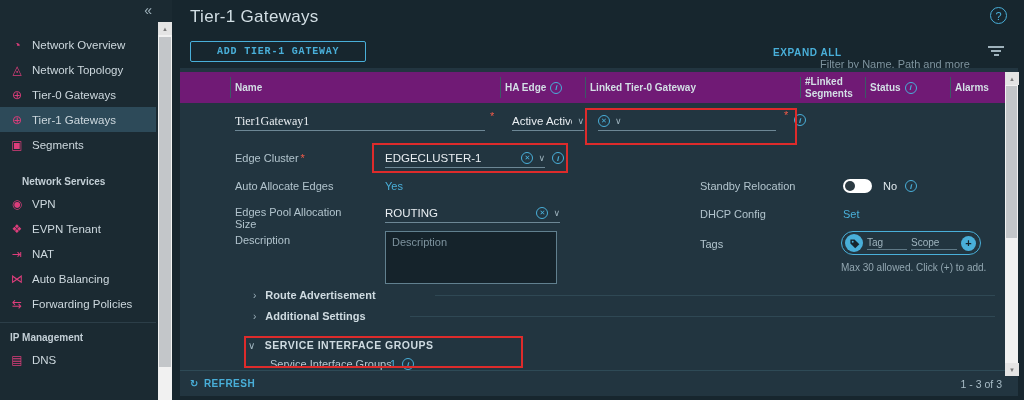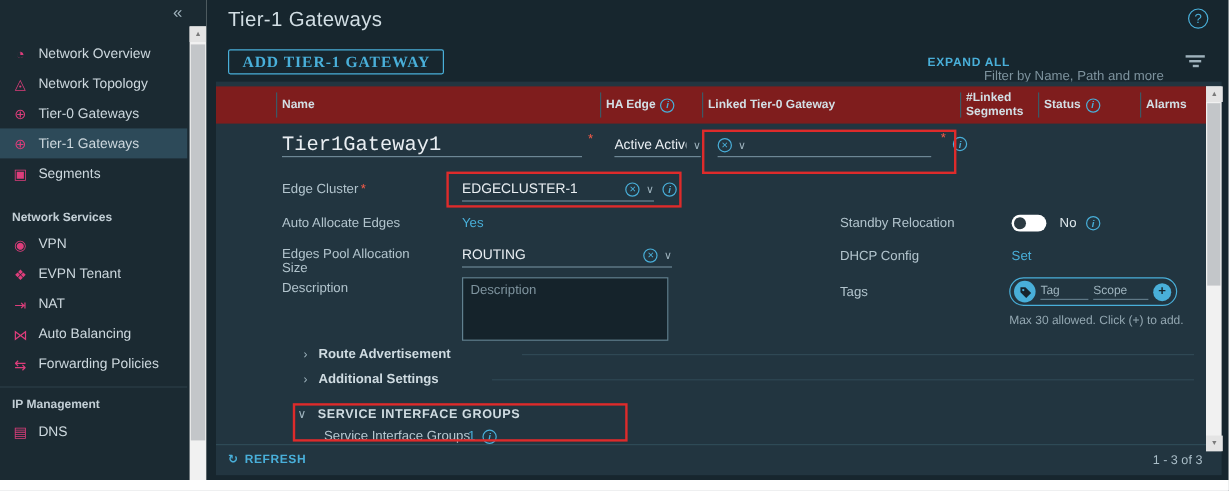--- a/index.html
+++ b/index.html
@@ -9,62 +9,62 @@
   
   .sidebar { position:absolute; left:0; top:0; width:172px; height:400px; background:#1b2a32; }
   .side-collapse { position:absolute; top:2px; right:20px; color:#9fb2bc; font-size:14px; cursor:pointer; }
   .nav { position:absolute; left:0; top:0; width:156px; padding-top:32px; }
   .nav-item { display:flex; align-items:center; height:25px; padding-left:10px; gap:8px;
               color:#cdd8de; font-size:11.5px; cursor:pointer; white-space:nowrap; }
   .nav-item.selected { background:#2d4a59; }
   .nicon { color:#dd3d7b; font-size:12px; width:14px; text-align:center; flex:0 0 14px; }
   .nav-section { height:20px; padding-left:10px; color:#c3cfd6; font-size:10px; font-weight:bold;
                  display:flex; align-items:center; white-space:nowrap; }
-  .nav-section.mt1 { margin-top:8px; } .nav-section.mt2 { margin-top:14px; }
+  .nav-section.mt1 { margin-top:8px; } .nav-section.mt2 { margin-top:14px;margin-left:12px; }
   .nav-divider { margin:6px 0 4px 0; border-top:1px solid #2c3e48; }
   .side-scroll { position:absolute; right:0; top:22px; width:14px; height:378px; background:#f1f1f1; }
   .sb-arrow { width:14px; height:13px; background:#e4e4e4; color:#7a7a7a; font-size:6px;
               display:flex; align-items:center; justify-content:center; }
   .side-scroll .sb-thumb { position:absolute; top:15px; left:1px; width:12px; height:330px; background:#c3c6c9; }
 
   
   .main { position:absolute; left:172px; top:0; width:852px; height:400px; background:#17262e; }
   .page-title { position:absolute; left:18px; top:7px; font-size:17px; font-weight:400;
                 color:#d2dee4; letter-spacing:.3px; }
   .help-circ { position:absolute; left:818px; top:7px; width:17px; height:17px; border:1.5px solid #49afd9;
                border-radius:50%; color:#49afd9; font-size:11px; display:flex; align-items:center;
                justify-content:center; cursor:pointer; }
-  .add-btn { position:absolute; left:18px; top:41px; height:21px; padding:0 11px; background:transparent;
-             border:1px solid #49afd9; border-radius:2px; color:#49afd9; font-size:13px; font-weight:bold;
-             letter-spacing:.8px; font-family:Liberation Serif, serif; cursor:pointer; }
+  .add-btn { position:absolute; left:18px; top:41px; height:21px; padding:0 26px; background:transparent;
+             border:1px solid #49afd9; border-radius:2px; color:#49afd9; font-size:10px; font-weight:bold;
+             letter-spacing:.8px; font-family:Liberation Mono, monospace; cursor:pointer; }
   .expand-all { position:absolute; left:561px; top:47px; color:#49afd9; font-size:10px; font-weight:bold;
                 letter-spacing:.6px; cursor:pointer;margin-left:40px; }
   .filter-input { position:absolute; left:648px; top:54px; width:152px; height:20px; background:transparent;
                   border:none; border-bottom:1px solid #5f7987; color:#dfe8ec; font-size:11px; font-family:inherit; }
   .filter-input::placeholder { color:#7e939e; }
   .funnel { position:absolute; left:816px; top:46px; width:16px; height:12px; cursor:pointer; }
   .funnel div { background:#9fb2bc; height:1.5px; margin:0 auto 2.5px; }
   .funnel .f1{width:16px;} .funnel .f2{width:10px;} .funnel .f3{width:5px;}
 
   
   .grid { position:absolute; left:8px; top:68px; width:838px; height:328px; background:#223540; }
-  .grid-header { position:absolute; left:0; top:4px; width:825px; height:31px; background:#7f1d1d; }
+  .grid-header { position:absolute; left:0; top:4px; width:825px; height:31px; background:#701a75; }
   .th { position:absolute; top:0; height:31px; display:flex; align-items:center; gap:4px;
         color:#d3dfe5; font-size:10px; font-weight:bold; line-height:1.15; }
   .vsep { position:absolute; top:5px; width:1px; height:21px; background:#3c5966; }
   .circ { display:inline-flex; align-items:center; justify-content:center; border-radius:50%;
           border:1px solid #49afd9; color:#49afd9; cursor:pointer; flex:0 0 auto; }
   .ic-info { width:12px; height:12px; font-size:8px; font-style:italic; font-weight:bold; }
   .ic-clear { width:12px; height:12px; font-size:7px; }
 
   
   .lbl { position:absolute; color:#b2c4cd; font-size:11px; }
   .req { color:#f25a48; margin-left:2px; font-size:11px; }
   .line-input { position:absolute; background:transparent; border:none; border-bottom:1px solid #6d8795;
-                color:#e9eef2; font-size:17px; font-family:Liberation Mono, monospace; height:18px; }
+                color:#e9eef2; font-size:12px; font-family:Liberation Serif, serif; height:18px; }
   .ufield { position:absolute; display:flex; align-items:center; gap:5px; border-bottom:1px solid #6d8795;
             height:19px; color:#e9eef2; font-size:11.5px; cursor:pointer; }
   .ufield .uval { flex:1; white-space:nowrap; overflow:hidden; }
   .chev { color:#9fb4be; font-size:9px; }
   .blue-link { color:#49afd9; font-size:11px; cursor:pointer; }
   .toggle { position:absolute; width:29px; height:14px; background:#ffffff; border-radius:8px; cursor:pointer; }
   .toggle .knob { position:absolute; left:2px; top:2px; width:10px; height:10px; border-radius:50%; background:#2b3a42; }
   .desc-area { position:absolute; background:#15232b; border:1px solid #61808f; color:#e9eef2;
                font-size:11px; font-family:inherit; resize:none; padding:4px 6px; }
   .desc-area::placeholder { color:#7e939e; }

